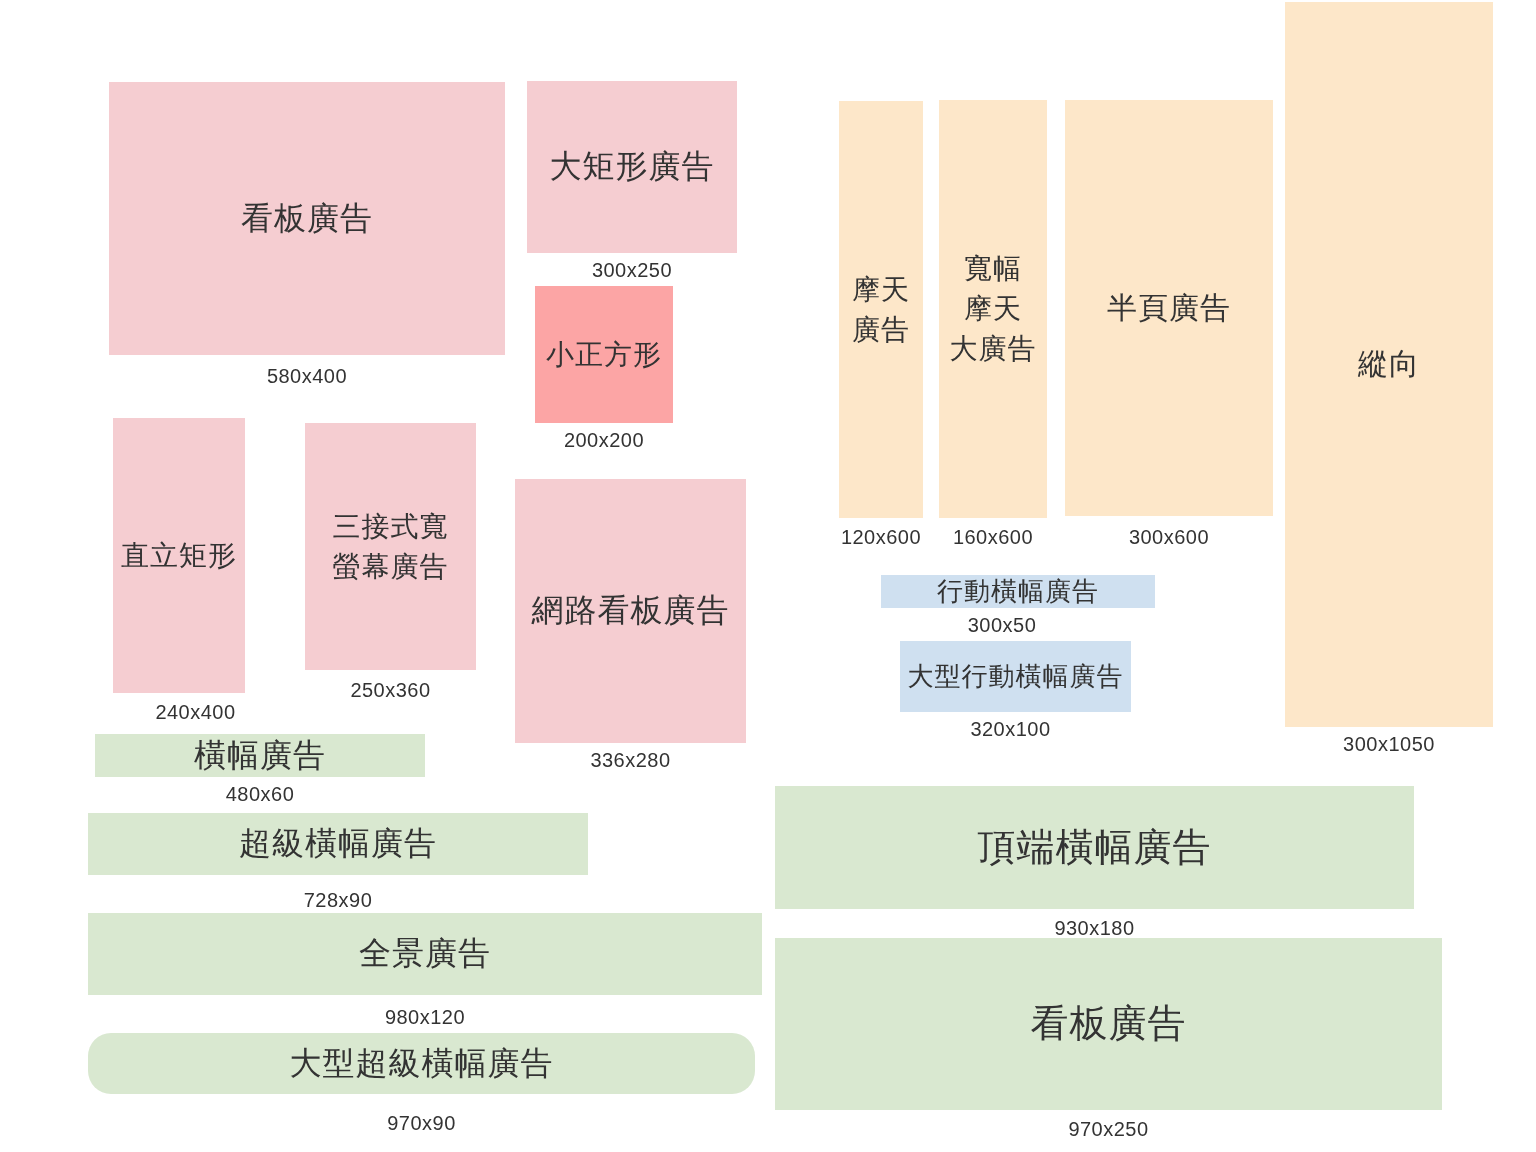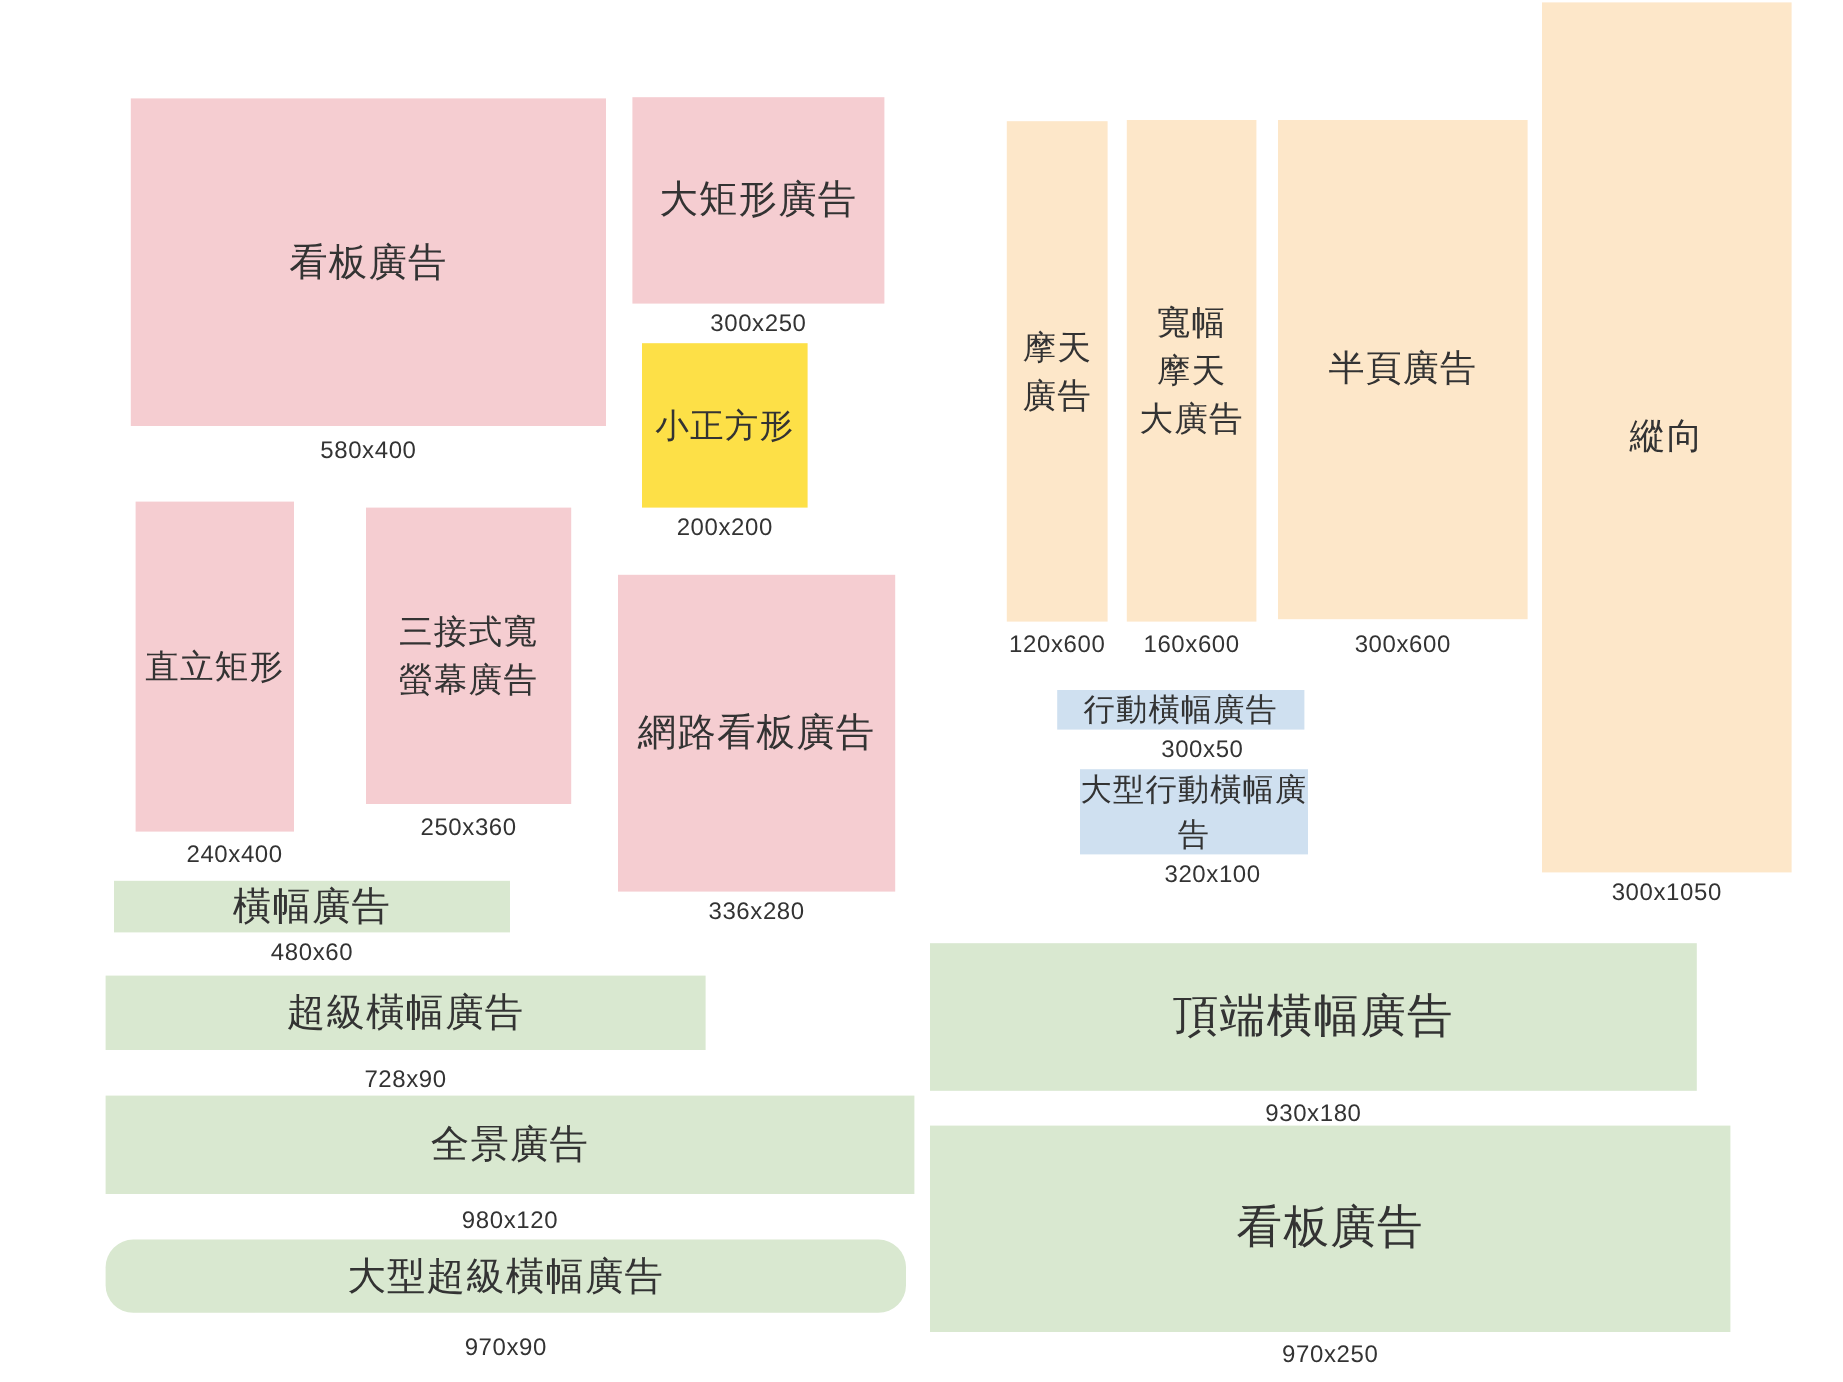--- a/index.html
+++ b/index.html
@@ -28,22 +28,22 @@
   .b0 {left:109px; top:82px;  width:396px; height:273px;}
   .b1 {left:527px; top:81px;  width:210px; height:172px;}
   .b2 {left:535px; top:286px; width:138px; height:137px;}
   .b3 {left:113px; top:418px; width:132px; height:275px;}
   .b4 {left:305px; top:423px; width:171px; height:247px;}
   .b5 {left:515px; top:479px; width:231px; height:264px;}
   .b6 {left:839px; top:101px; width:84px;  height:417px;}
   .b7 {left:939px; top:100px; width:108px; height:418px;}
   .b8 {left:1065px;top:100px; width:208px; height:416px;}
   .b9 {left:1285px;top:2px;   width:208px; height:725px;}
-  .b10{left:881px; top:575px; width:206px; height:33px;}
-  .b11{left:900px; top:641px; width:190px; height:71px;}
+  .b10{left:881px; top:575px; width:274px; height:33px;}
+  .b11{left:900px; top:641px; width:231px; height:71px;}
   .b12{left:95px;  top:734px; width:330px; height:43px;}
   .b13{left:88px;  top:813px; width:500px; height:62px;}
   .b14{left:88px;  top:913px; width:674px; height:82px;}
   .b15{left:88px;  top:1033px;width:667px; height:61px;}
   .b16{left:775px; top:786px; width:639px; height:123px;}
   .b17{left:775px; top:938px; width:667px; height:172px;}
 
   
   .l0 {left:109px; top:365px; width:396px;}
   .l1 {left:527px; top:259px; width:210px;}
@@ -72,21 +72,21 @@
   <div class="adbox b0 fs32" style="background: rgb(245, 205, 209);">
       <span class="title">看板廣告</span>
     </div>
   <div class="sizelabel l0">580x400</div>
 
   <div class="adbox b1 fs32" style="background: rgb(245, 205, 209);">
       <span class="title">大矩形廣告</span>
     </div>
   <div class="sizelabel l1">300x250</div>
 
-  <div class="adbox b2 fs28" style="background: #fde047; text-align: center;">
+  <div class="adbox b2 fs28" style="background: #fca5a5; text-align: center;">
       <span class="title">小正方形</span>
     </div>
   <div class="sizelabel l2">200x200</div>
 
   <div class="adbox b3 fs28" style="background: rgb(245, 205, 209);">
       <span class="title">直立矩形</span>
     </div>
   <div class="sizelabel l3">240x400</div>
 
   <div class="adbox b4 fs28" style="background: rgb(245, 205, 209);">

